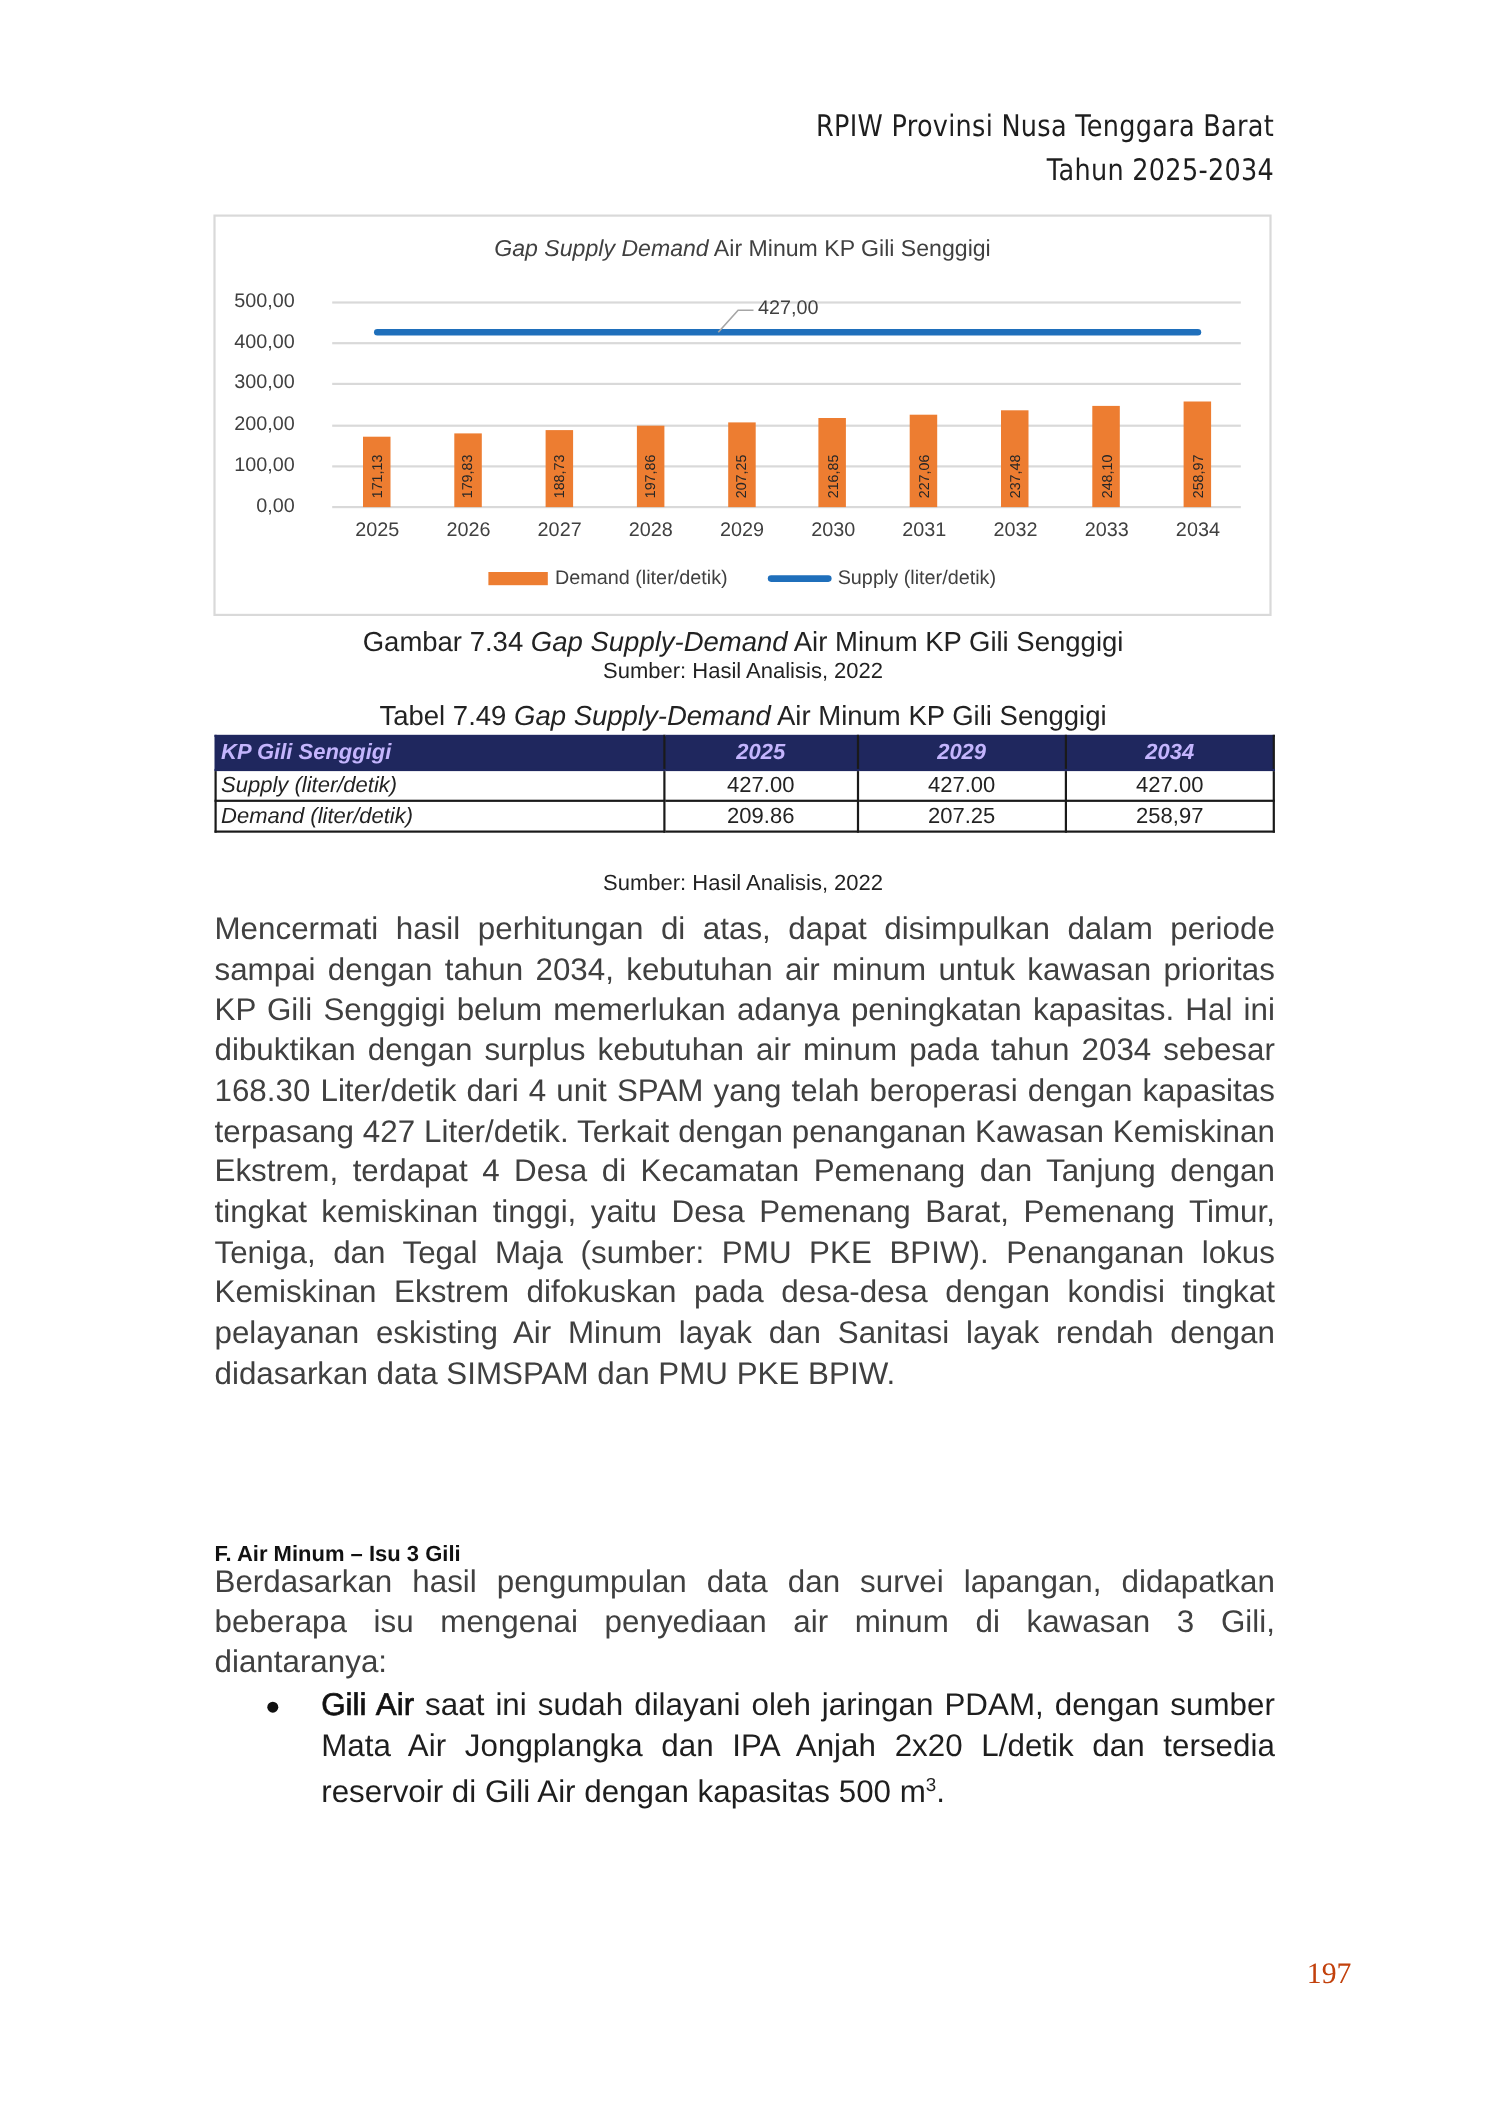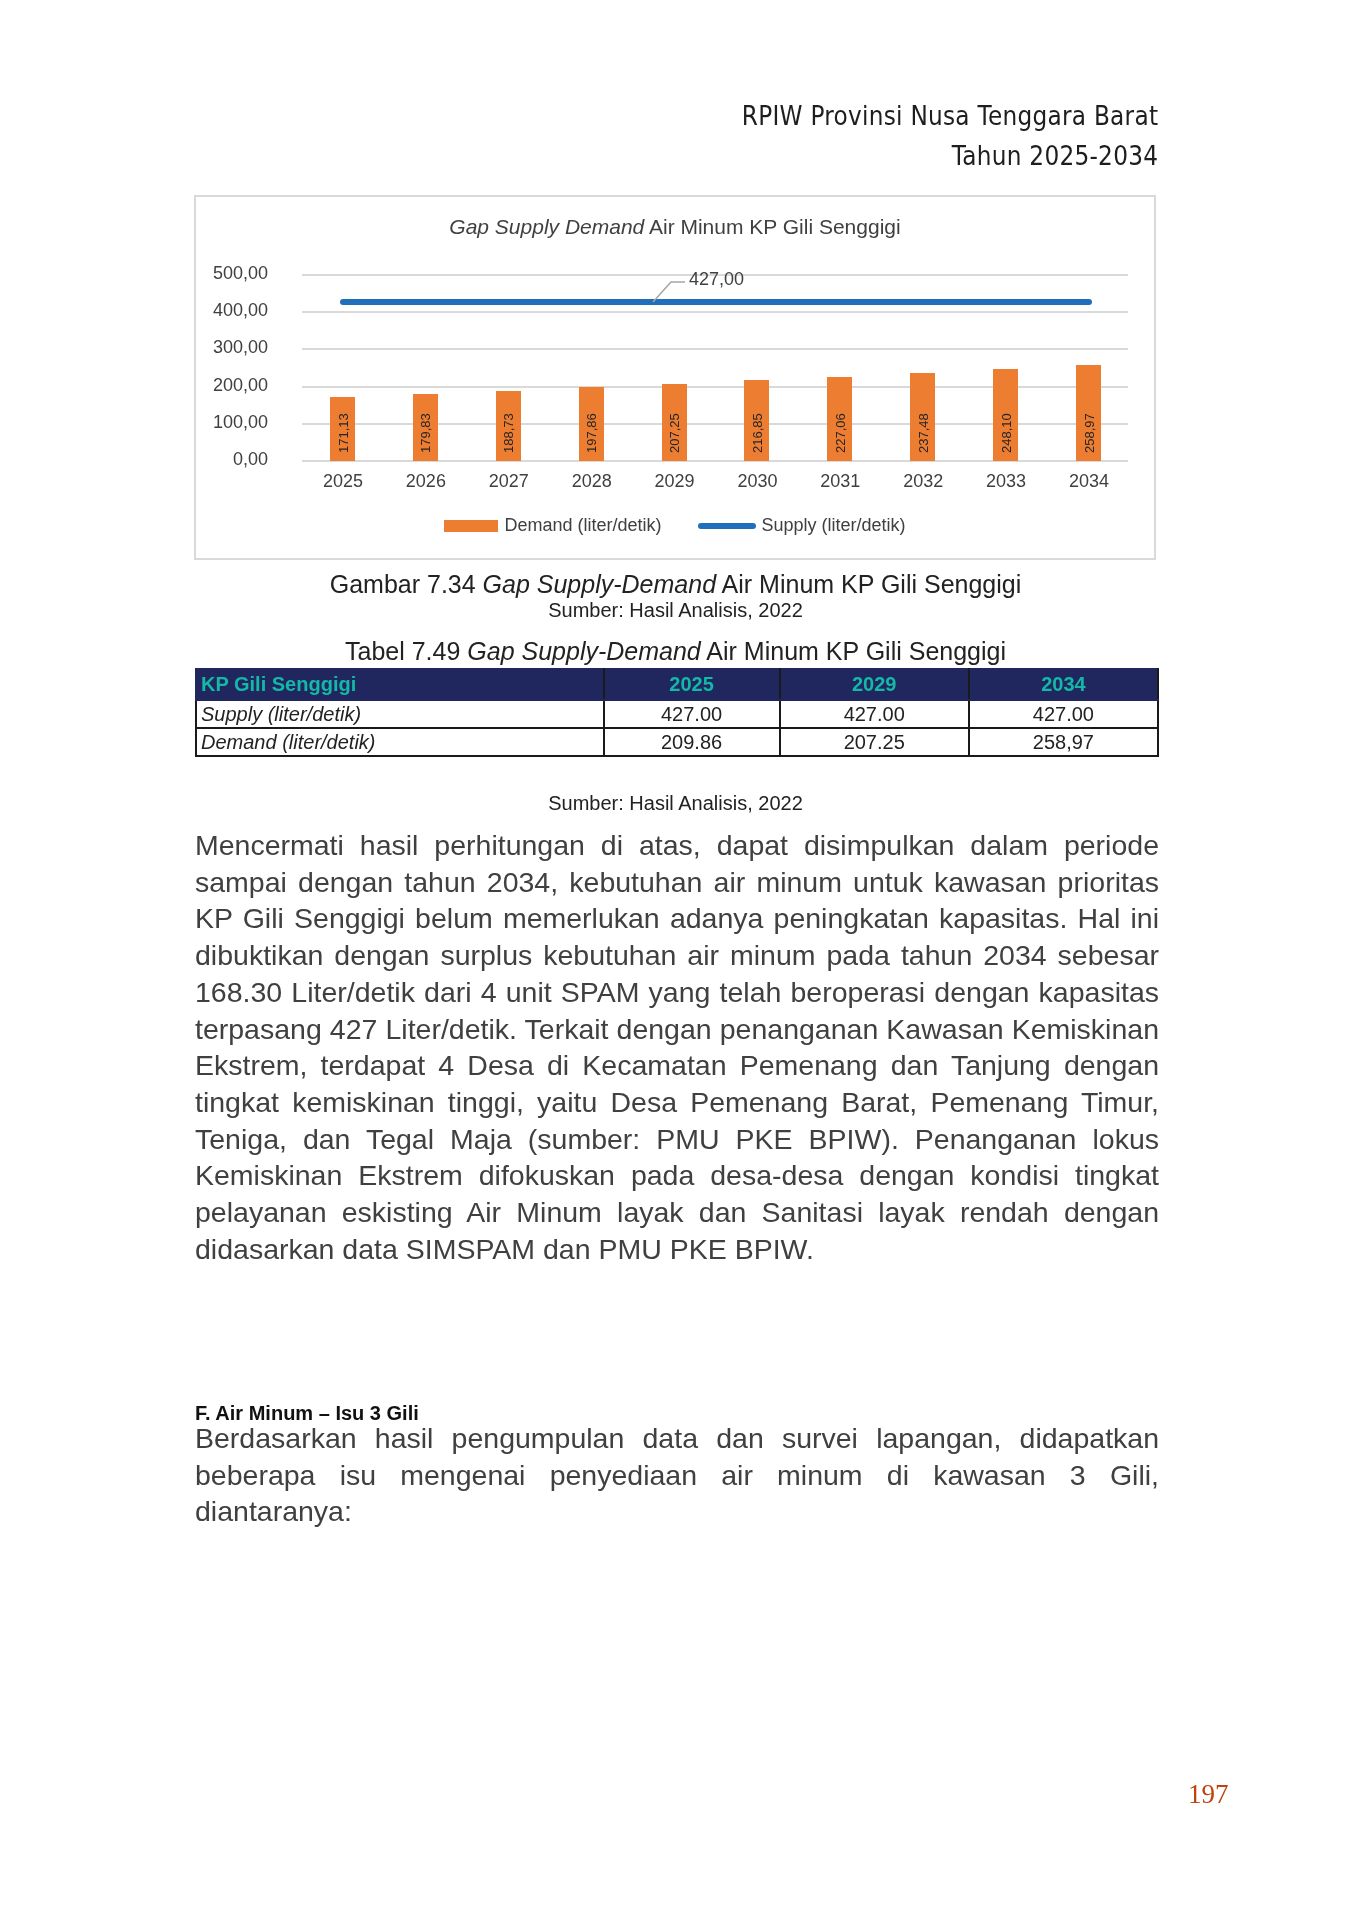--- a/index.html
+++ b/index.html
@@ -28,22 +28,22 @@
   .swatch-bar { width: 54px; height: 12px; background: #ed7d31; }
   .swatch-line { width: 58px; height: 6px; background: #1f6fbb; border-radius: 3px; }
   .caption { position: absolute; left: 0; width: 1351px; text-align: center; color: #222; }
   .fig-caption { top: 570px; font-size: 25px; }
   .fig-source { top: 599px; font-size: 20px; }
   .tab-caption { top: 637px; font-size: 25px; }
   .tab-source { top: 792px; font-size: 20px; }
   i.em { font-style: italic; }
   table.data { position: absolute; left: 195px; top: 668px; width: 964px; border-collapse: collapse;
                font-size: 20px; }
-  table.data th { background: #1f275e; color: #14b8a6; font-weight: bold; height: 29px; padding: 0 4px;
-                  border: 2px solid #1f275e; border-right-color: #1a1a1a; text-align: center; }
+  table.data th { background: #1f275e; color: #c4b5fd; font-weight: bold; height: 29px; padding: 0 4px;
+                  border: 2px solid #1f275e; border-right-color: #1a1a1a; text-align: center; font-style: italic; }
   table.data th:first-child { text-align: left; }
   table.data td { border: 2px solid #1a1a1a; height: 26px; padding: 0 4px; text-align: center; color: #222; }
   table.data td:first-child { text-align: left; font-style: italic; }
   .para { position: absolute; left: 195px; width: 964px; font-size: 28.5px; line-height: 36.7px;
           text-align: justify; color: #404040; }
   .para-1 { top: 827px; }
   .section-heading { position: absolute; left: 195px; top: 1402px; font-size: 20px; font-weight: bold; color: #111; }
   .para-2 { top: 1420px; }
   .bullets { position: absolute; left: 195px; top: 1532px; width: 964px; margin: 0; padding: 0; list-style: none;
              font-size: 28.5px; line-height: 36.7px; color: #1e1e1e; }
@@ -172,15 +172,19 @@
 </table>
 <div class="caption tab-source">Sumber: Hasil Analisis, 2022</div>
 
 <div class="para para-1">Mencermati hasil perhitungan di atas, dapat disimpulkan dalam periode sampai dengan tahun 2034, kebutuhan air minum untuk kawasan prioritas KP Gili Senggigi belum memerlukan adanya peningkatan kapasitas. Hal ini dibuktikan dengan surplus kebutuhan air minum pada tahun 2034 sebesar 168.30 Liter/detik dari 4 unit SPAM yang telah beroperasi dengan kapasitas terpasang 427 Liter/detik. Terkait dengan penanganan Kawasan Kemiskinan Ekstrem, terdapat 4 Desa di Kecamatan Pemenang dan Tanjung dengan tingkat kemiskinan tinggi, yaitu Desa Pemenang Barat, Pemenang Timur, Teniga, dan Tegal Maja (sumber: PMU PKE BPIW). Penanganan lokus Kemiskinan Ekstrem difokuskan pada desa-desa dengan kondisi tingkat pelayanan eskisting Air Minum layak dan Sanitasi layak rendah dengan didasarkan data SIMSPAM dan PMU PKE BPIW.</div>
 
 <div class="section-heading">F. Air Minum – Isu 3 Gili</div>
 
 <div class="para para-2">Berdasarkan hasil pengumpulan data dan survei lapangan, didapatkan beberapa isu mengenai penyediaan air minum di kawasan 3 Gili, diantaranya:</div>
 
 <ul class="bullets">
+  <li>
+    <span class="dot"></span>
+    <b>Gili Air</b><span> saat ini sudah dilayani oleh jaringan PDAM, dengan sumber Mata Air Jongplangka dan IPA Anjah 2x20 L/detik dan tersedia reservoir di Gili Air dengan kapasitas 500 m</span><sup>3</sup><span>.</span>
+  </li>
 </ul>
 
 <div class="page-number">197</div>
 
 </body></html>

